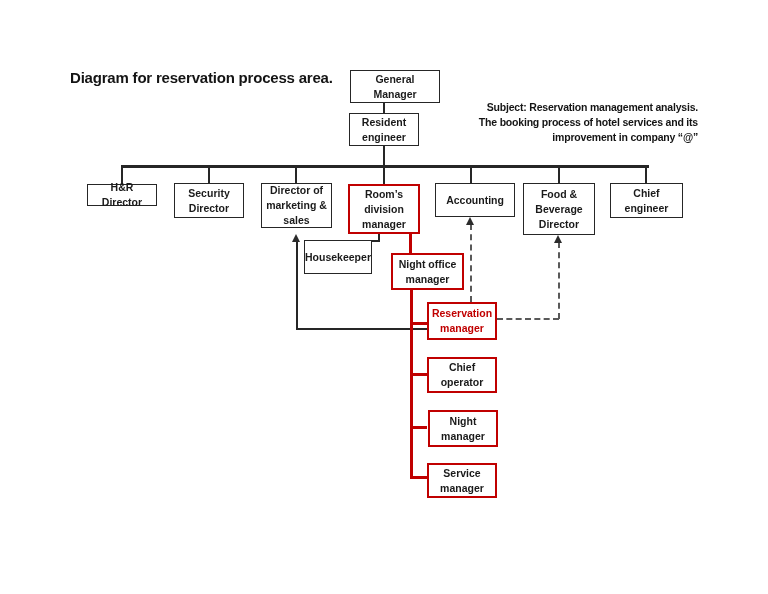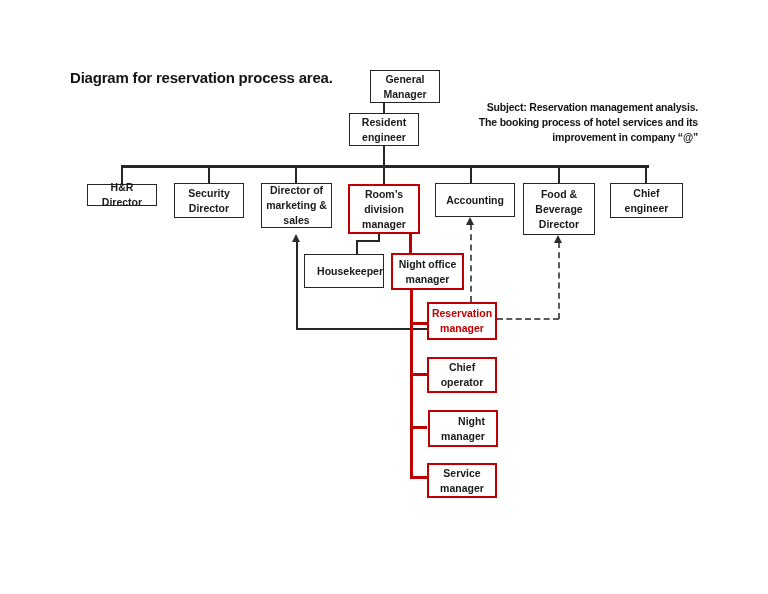--- a/index.html
+++ b/index.html
@@ -19,34 +19,34 @@
   
   .node{
     position:absolute;box-sizing:border-box;background:#fff;
     border:1.5px solid #262626;
     display:flex;align-items:center;justify-content:center;text-align:center;
     font-size:10.5px;font-weight:bold;color:#1a1a1a;line-height:15px;
     z-index:2;
   }
   .node .lbl{white-space:pre-line;}
   .node.red{border:2.5px solid #c00000;}
-  #n-general-manager{left:370px;top:70px;width:70px;height:33px;}
+  #n-general-manager{left:350px;top:70px;width:90px;height:33px;}
   #n-resident-manager{left:349px;top:113px;width:70px;height:33px;}
   #n-hr-director{left:87px;top:184px;width:70px;height:22px;}
   #n-security-director{left:174px;top:183px;width:70px;height:35px;}
   #n-marketing-director{left:261px;top:183px;width:71px;height:45px;}
   #n-rooms-division-manager{left:348px;top:184px;width:72px;height:50px;}
   #n-accounting{left:435px;top:183px;width:80px;height:34px;}
   #n-food-beverage-director{left:523px;top:183px;width:72px;height:52px;}
   #n-chief-engineer{left:610px;top:183px;width:73px;height:35px;}
-  #n-housekeeper{left:304px;top:254px;width:80px;height:34px;justify-content:flex-end;}
+  #n-housekeeper{left:304px;top:240px;width:68px;height:34px;}
   #n-front-office-manager{left:391px;top:253px;width:73px;height:37px;}
   #n-reservation-manager{left:427px;top:302px;width:70px;height:38px;color:#c00000;}
   #n-chief-operator{left:427px;top:357px;width:70px;height:36px;}
-  #n-night-manager{left:428px;top:410px;width:70px;height:37px;text-align:right;}
+  #n-night-manager{left:428px;top:410px;width:70px;height:37px;}
   #n-service-manager{left:427px;top:463px;width:70px;height:35px;}
   
   .ln{position:absolute;background:#262626;z-index:1;}
   .rln{position:absolute;background:#c00000;z-index:1;}
   .dv{position:absolute;border-left:2px dashed #595959;z-index:1;}
   .dh{position:absolute;border-top:2px dashed #595959;z-index:1;}
   .arrow-up{
     position:absolute;width:0;height:0;z-index:3;
     border-left:4.5px solid transparent;border-right:4.5px solid transparent;
     border-bottom:8px solid #2b2b2b;

